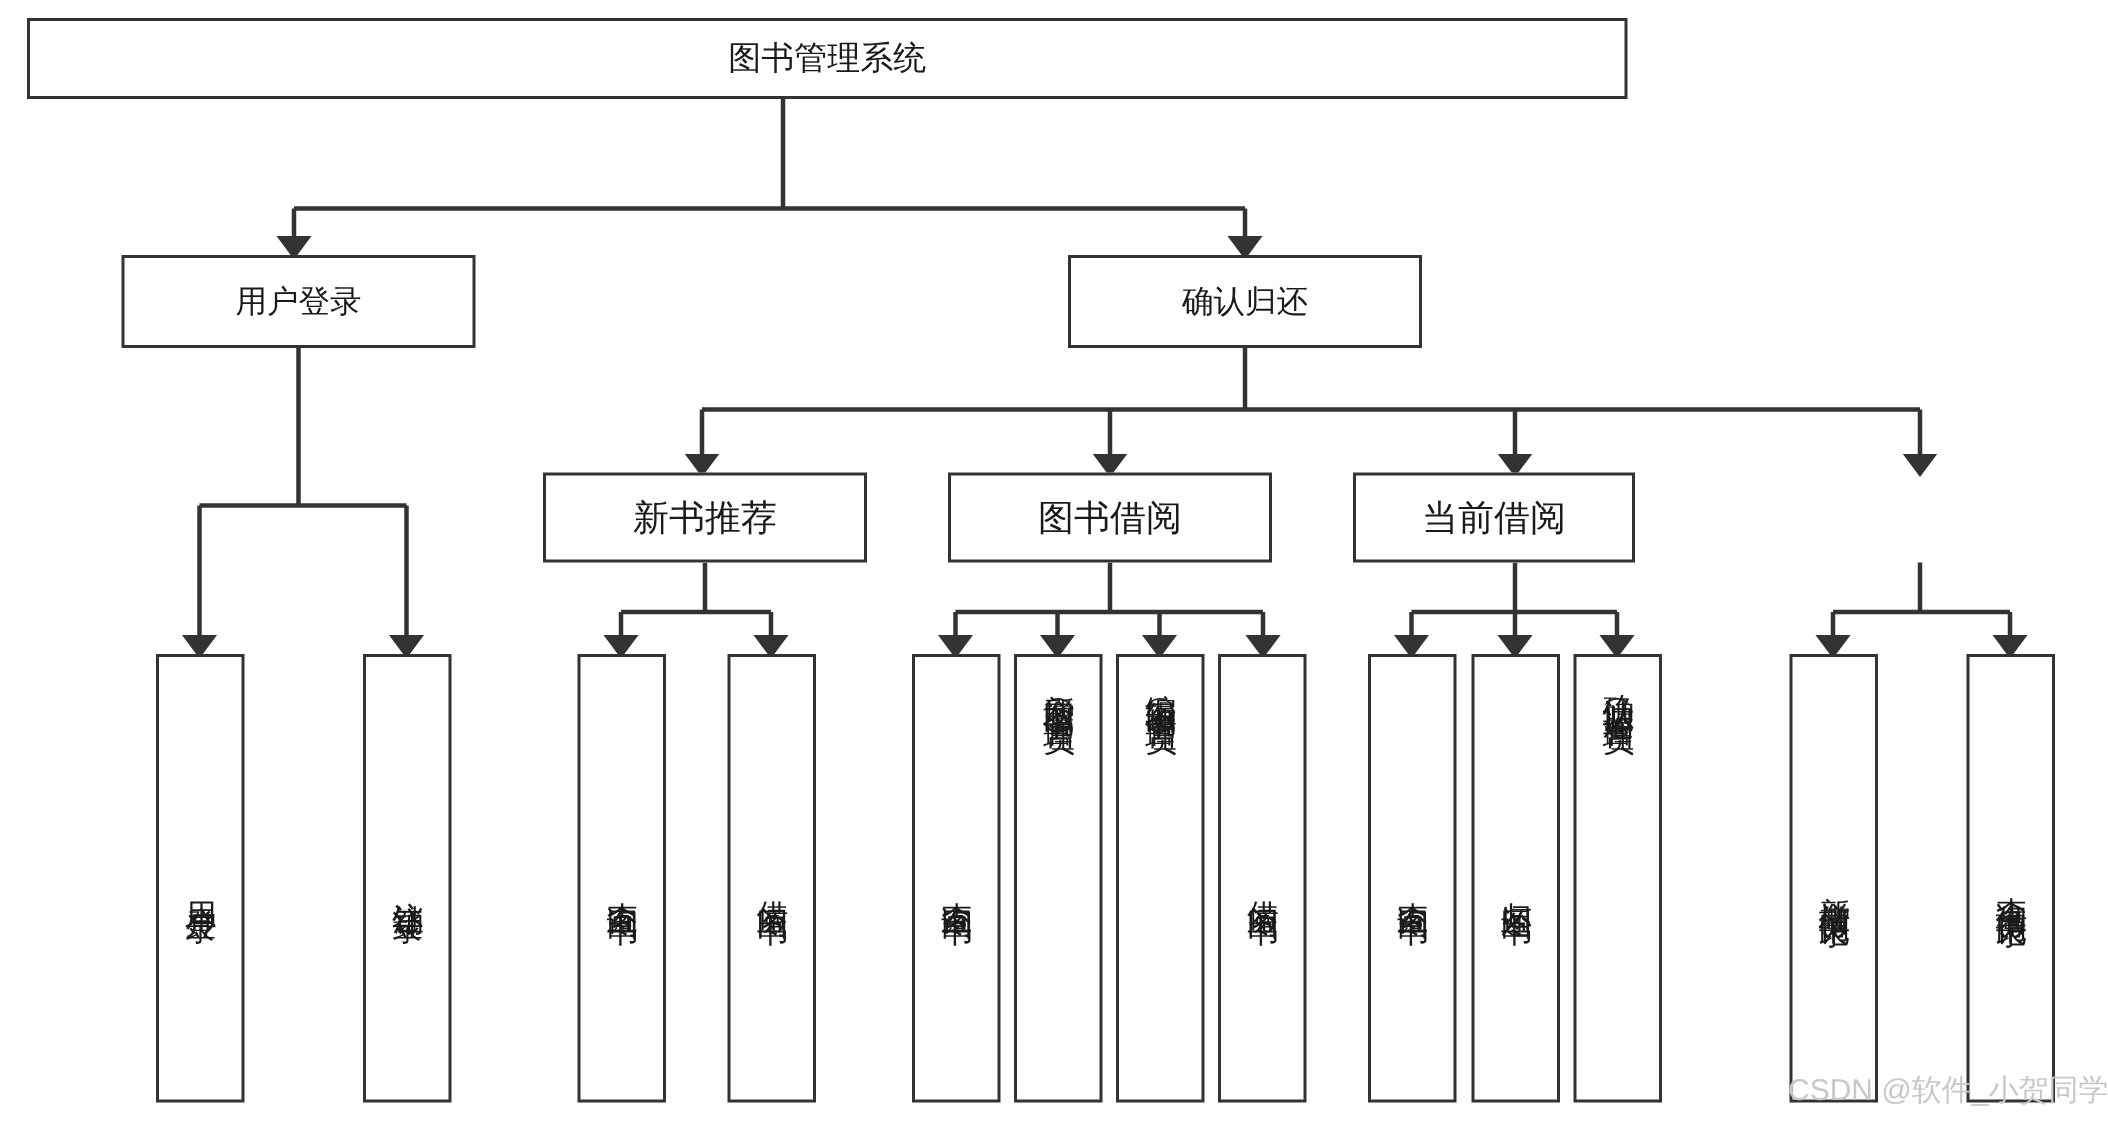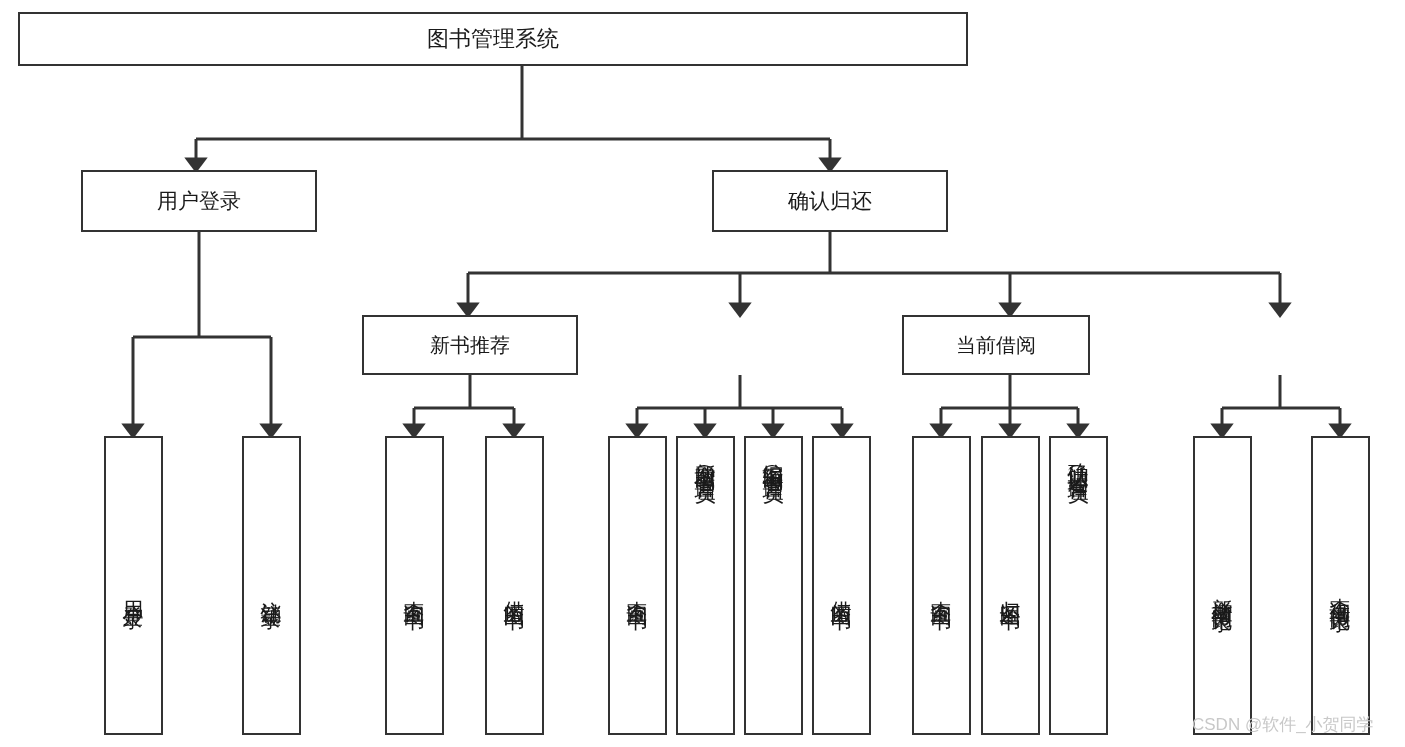--- a/index.html
+++ b/index.html
@@ -27,21 +27,21 @@
     justify-content: center;
     color: #1a1a1a;
   }
   .node.root {
     font-size: 22px;
   }
   .node.lvl1 {
     font-size: 21px;
   }
   .node.lvl2 {
-    font-size: 20px;
+    font-size: 24px;
   }
   .node.leaf {
     align-items: flex-start;
     justify-content: center;
     font-size: 21px;
     padding-top: 8px;
   }
   .vtext {
     writing-mode: vertical-rl;
     text-orientation: upright;
@@ -65,21 +65,21 @@
     left: 0;
     top: 0;
     width: 1405px;
     height: 747px;
     pointer-events: none;
   }
   .watermark {
     position: absolute;
     left: 1192px;
     top: 713px;
-    font-size: 17px;
+    font-size: 20px;
     color: #c8c8c8;
     white-space: nowrap;
   }
 </style>
 </head>
 <body>
 
 <div id="canvas">
 
   <svg class="edges" viewBox="0 0 1405 747">
@@ -125,34 +125,37 @@
       <path d="M1010,408 L1010,430" marker-end="url(#arrow)"></path>
       <path d="M1078,408 L1078,430" marker-end="url(#arrow)"></path>
 
       <path d="M1280,375 L1280,408"></path>
       <path d="M1222,408 L1340,408"></path>
       <path d="M1222,408 L1222,430" marker-end="url(#arrow)"></path>
       <path d="M1340,408 L1340,430" marker-end="url(#arrow)"></path>
     </g>
   </svg>
 
-  <div class="node root" style="left:18px; top:12px; width:950px; height:54px;">
+  <div class="node root" style="left:18px; top:12px; width:1067px; height:54px;">
     <span>图书管理系统</span>
   </div>
 
   <div class="node lvl1" style="left:81px; top:170px; width:236px; height:62px;">
     <span>用户登录</span>
   </div>
   <div class="node lvl1" style="left:712px; top:170px; width:236px; height:62px;">
     <span>确认归还</span>
   </div>
 
   <div class="node lvl2" style="left:362px; top:315px; width:216px; height:60px;">
     <span>新书推荐</span>
   </div>
+  <div class="node lvl2" style="left:632px; top:315px; width:216px; height:60px;">
+    <span>图书借阅</span>
+  </div>
   <div class="node lvl2" style="left:902px; top:315px; width:188px; height:60px;">
     <span>当前借阅</span>
   </div>
 
   <div class="node leaf center" style="left:104px; top:436px; width:59px; height:299px;">
     <div class="leaf-inner">
       <span class="vtext">用户登录</span>
     </div>
   </div>
   <div class="node leaf center" style="left:242px; top:436px; width:59px; height:299px;">

